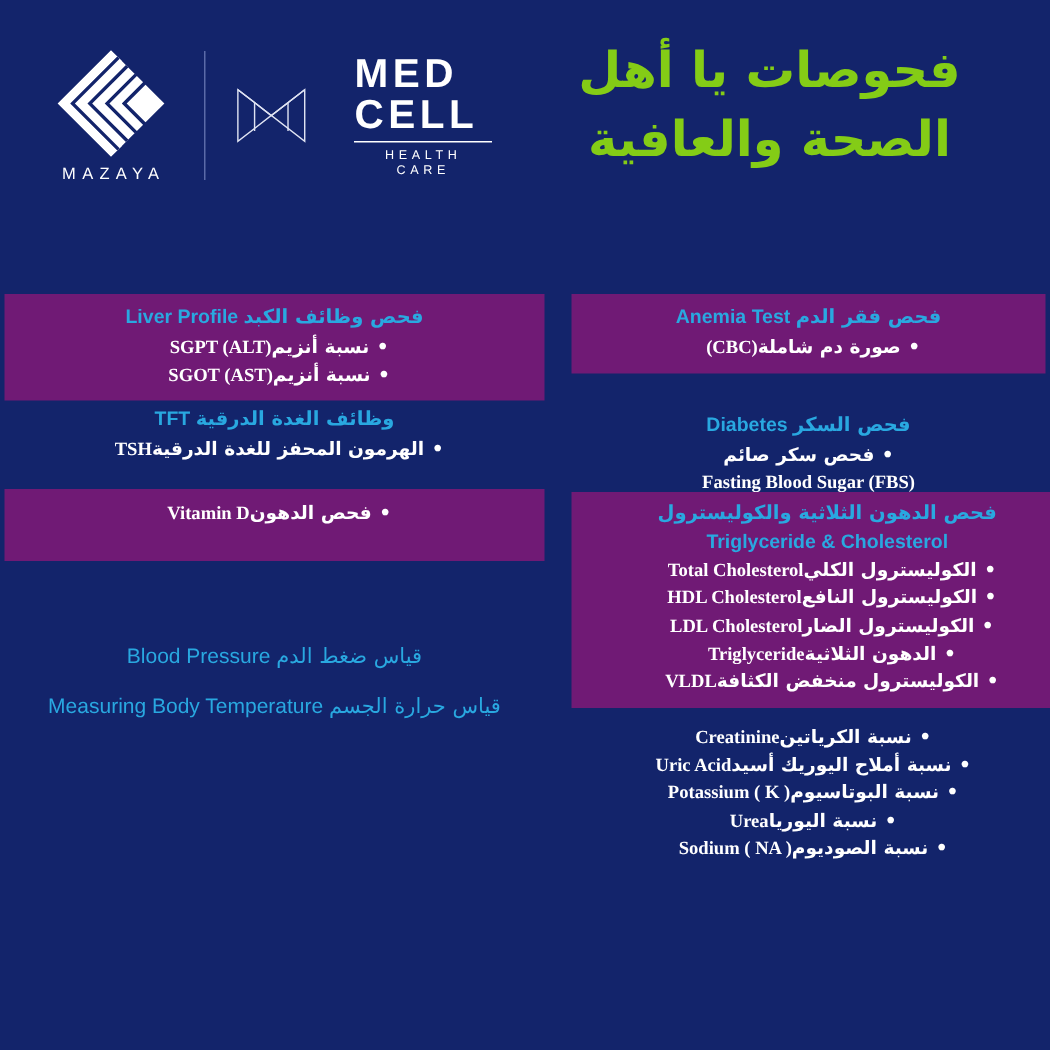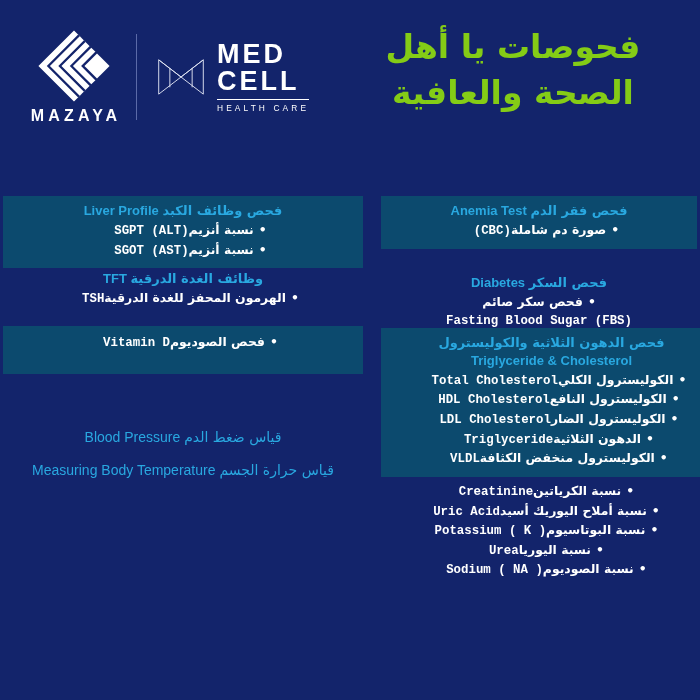--- a/index.html
+++ b/index.html
@@ -35,37 +35,37 @@
 
   #mazaya-logo {
     width:92px;
     display:flex;
     flex-direction:column;
     align-items:center;
   }
   #mazaya-mark { width:74px; height:74px; }
   #mazaya-word {
     margin-top:4px;
-    font-size:16px;
+    font-size:11px;
     letter-spacing:4.2px;
     color:#ffffff;
     text-indent:4px;
     font-family:"Liberation Sans",sans-serif;
-    font-weight:bold;
   }
 
   #logo-divider {
     width:1px; height:86px;
     background:#5b6aa8;
     margin:0 18px 0 16px;
   }
 
   #medcell-logo {
     display:flex;
     align-items:center;
+    gap:20px;
   }
   #medcell-mark { width:52px; height:48px; margin-right:10px; }
   #medcell-text { display:flex; flex-direction:column; }
   .medcell-line {
     font-family:"Liberation Sans",sans-serif;
     font-size:27px;
     font-weight:bold;
     letter-spacing:3px;
     line-height:0.98;
     color:#ffffff;
@@ -100,21 +100,21 @@
   #col-left  { left:3px;   width:360px; }
   #col-right { left:381px; width:316px; }
 
   
   .card {
     position:absolute;
     direction:rtl;
     text-align:center;
     padding:6px 14px 8px 14px;
   }
-  .card.filled { background:#0c4a6e; }
+  .card.filled { background:#701a75; }
   .card.plain  { background:transparent; }
 
   .card-title {
     direction:rtl;
     color:#29a8e0;
     font-size:13px;
     font-weight:bold;
     line-height:1.38;
     font-family:"DejaVu Sans",sans-serif;
   }
@@ -129,21 +129,21 @@
     line-height:1.42;
     font-family:"DejaVu Sans",sans-serif;
     white-space:nowrap;
   }
   ul.items li.bulleted::before {
     content:"\2022";
     margin-left:5px;
     color:#ffffff;
   }
   ul.items li .en {
-    font-family:Liberation Mono, monospace;
+    font-family:Liberation Serif, serif;
     direction:ltr;
     unicode-bidi:embed;
   }
 
   
   .plain-row {
     position:absolute;
     direction:rtl;
     text-align:center;
     color:#29a8e0;
@@ -218,21 +218,21 @@
         </ul>
       </div>
       <div class="card plain" style="top: 264px; left: 0px; width: 360px; min-height: 50px;">
         <div class="card-title"><span>وظائف الغدة الدرقية</span><span class="en"> TFT</span></div>
         <ul class="items">
           <li class="bulleted"><span>الهرمون المحفز للغدة الدرقية</span><span class="en">&nbsp;&nbsp;TSH</span></li>
         </ul>
       </div>
       <div class="card filled" style="top: 326px; left: 0px; width: 360px; min-height: 48px;">
         <ul class="items">
-          <li class="bulleted"><span>فحص الصوديوم</span><span class="en">&nbsp;&nbsp;Vitamin D</span></li>
+          <li class="bulleted"><span>فحص الدهون</span><span class="en">&nbsp;&nbsp;Vitamin D</span></li>
         </ul>
       </div>
       <div class="plain-row" style="top: 392px; left: 0px; width: 360px;"><span>قياس ضغط الدم</span><span class="en">&nbsp;Blood Pressure</span></div>
       <div class="plain-row" style="top: 425px; left: 0px; width: 360px;"><span>قياس حرارة الجسم</span><span class="en">&nbsp;Measuring Body Temperature</span></div>
     </div>
 
   <div class="column" id="col-right">
       <div class="card filled" style="top: 196px; left: 0px; width: 316px; min-height: 50px;">
         <div class="card-title"><span>فحص فقر الدم</span><span class="en"> Anemia Test</span></div>
         <ul class="items">

